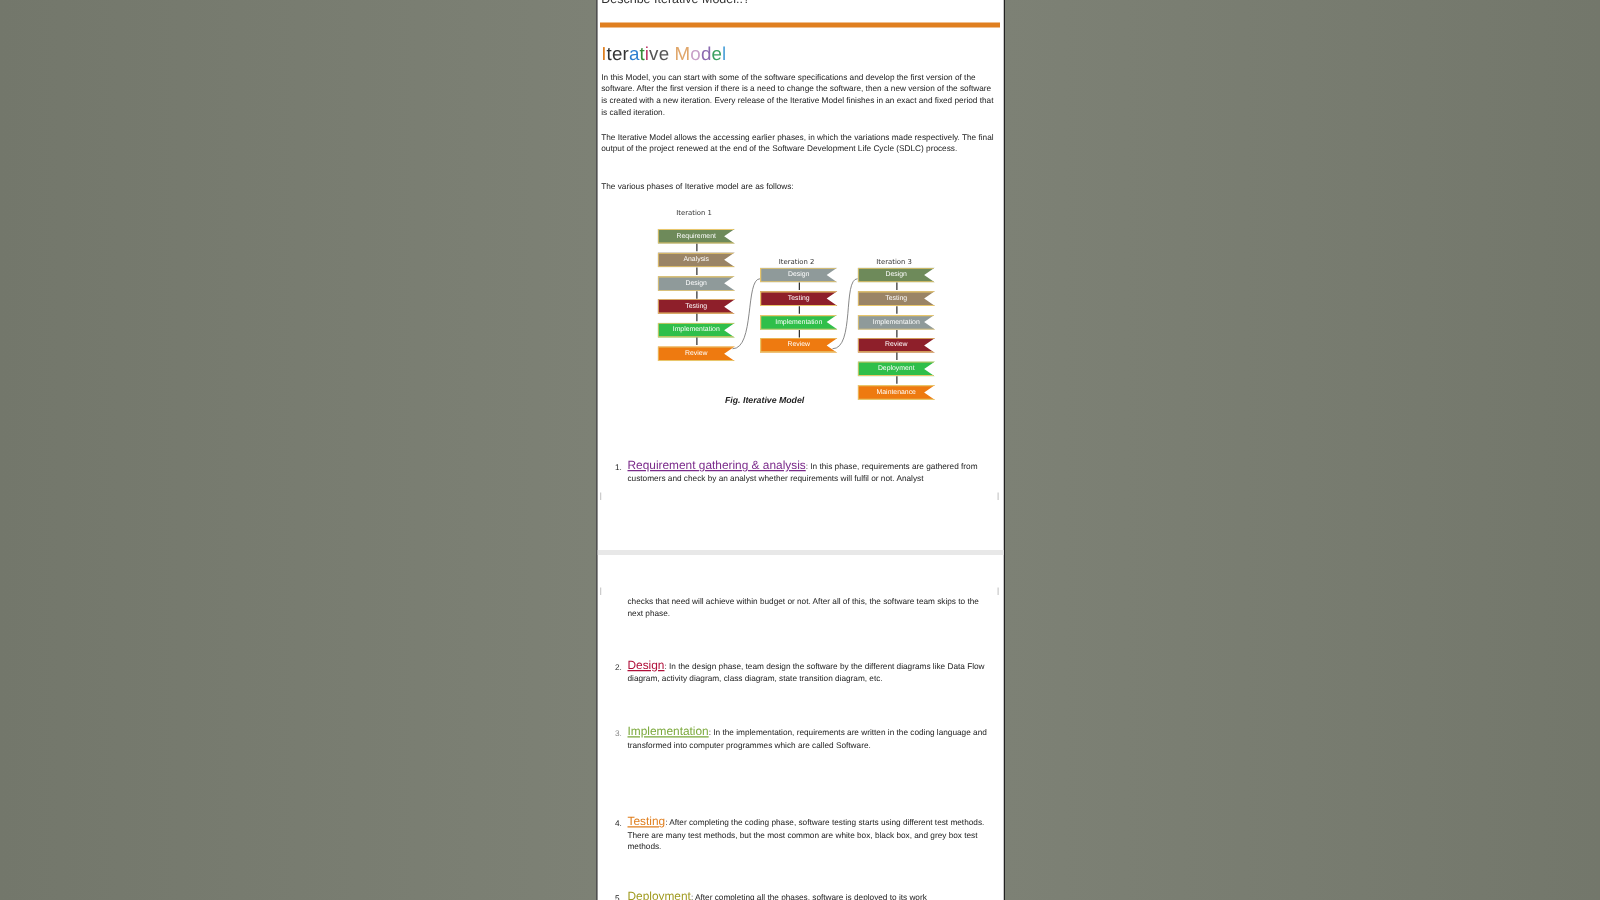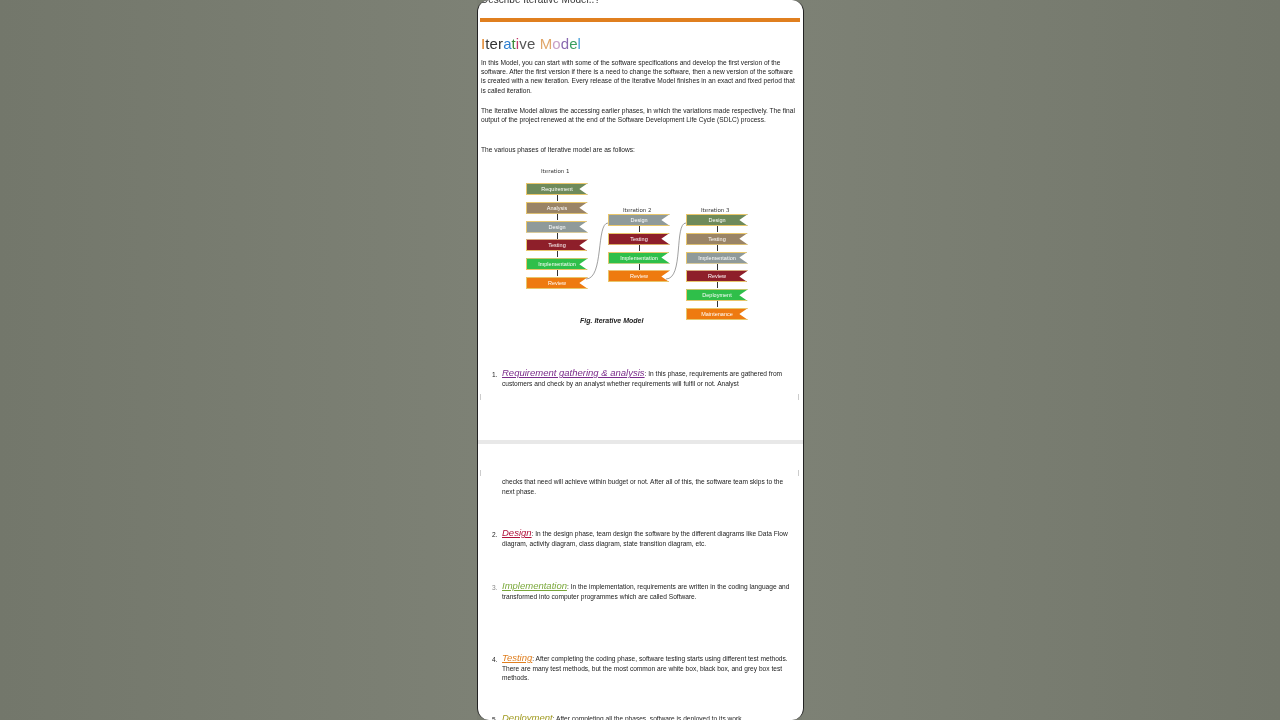--- a/index.html
+++ b/index.html
@@ -1,34 +1,34 @@
 <!DOCTYPE html>
 <html><head>
 <meta charset="utf-8">
 <style>
   html,body{margin:0;padding:0;}
   body{width:1280px;height:720px;overflow:hidden;background:#7a7e72;font-family:"Liberation Sans",sans-serif;position:relative;}
   .bg-left{position:absolute;left:0;top:0;width:477px;height:720px;background:linear-gradient(90deg,#73776b,#7d8175);}
   .bg-right{position:absolute;right:0;top:0;width:478px;height:720px;background:linear-gradient(90deg,#7d8175,#73776b);}
-  .phone{position:absolute;left:477px;top:0;width:325px;height:720px;background:#fff;border-left:1px solid #222;border-right:1px solid #222;overflow:hidden;border-radius:12px;}
+  .phone{position:absolute;left:477px;top:0;width:325px;height:720px;background:#fff;border-left:1px solid #222;border-right:1px solid #222;overflow:hidden;}
   .header-text{position:absolute;left:3px;top:-6px;font-size:10px;color:#333;}
   .orange-bar{position:absolute;left:2px;top:18px;width:320px;height:4px;background:#e07f1f;}
   .title{position:absolute;left:3px;top:35px;font-size:15px;letter-spacing:0.1px;}
   .para{position:absolute;left:3px;width:318px;font-size:6.6px;line-height:9.2px;color:#222;}
   .p1{top:58px;} .p2{top:106px;} .p3{top:145px;}
   .figure{position:absolute;left:48px;top:166px;width:230px;height:160px;}
   .itlabel{position:absolute;font-size:5.5px;color:#333;font-family:"DejaVu Sans",sans-serif;}
   .box{position:absolute;width:62px;height:12px;font-size:5.5px;color:#fff;text-align:center;line-height:12px;
        clip-path:polygon(0 0,100% 0,86% 50%,100% 100%,0 100%);box-shadow:inset 0 0 0 1px #e8c66b;}
   .arrow{position:absolute;width:1px;height:6px;background:#333;}
   .figcap{position:absolute;left:54px;top:151px;font-size:7px;font-weight:bold;font-style:italic;color:#222;}
   .li{position:absolute;left:14px;width:300px;font-size:6.6px;line-height:9.5px;color:#222;}
   .li .num{position:absolute;left:0;top:2px;}
   .li .body{margin-left:10px;}
-  .li .term{font-size:9.5px;font-style:italic;text-decoration:underline;}
+  .li .term{font-size:9.5px;text-decoration:underline;}
   .page-break{position:absolute;left:0;top:440px;width:325px;height:4px;background:#e8e8e8;}
   .mark{position:absolute;width:2px;height:6px;border-left:1px solid #ccc;}
 </style>
 </head>
 <body>
 
 <div class="bg-left"></div>
 <div class="bg-right"></div>
 
 <div class="phone">

